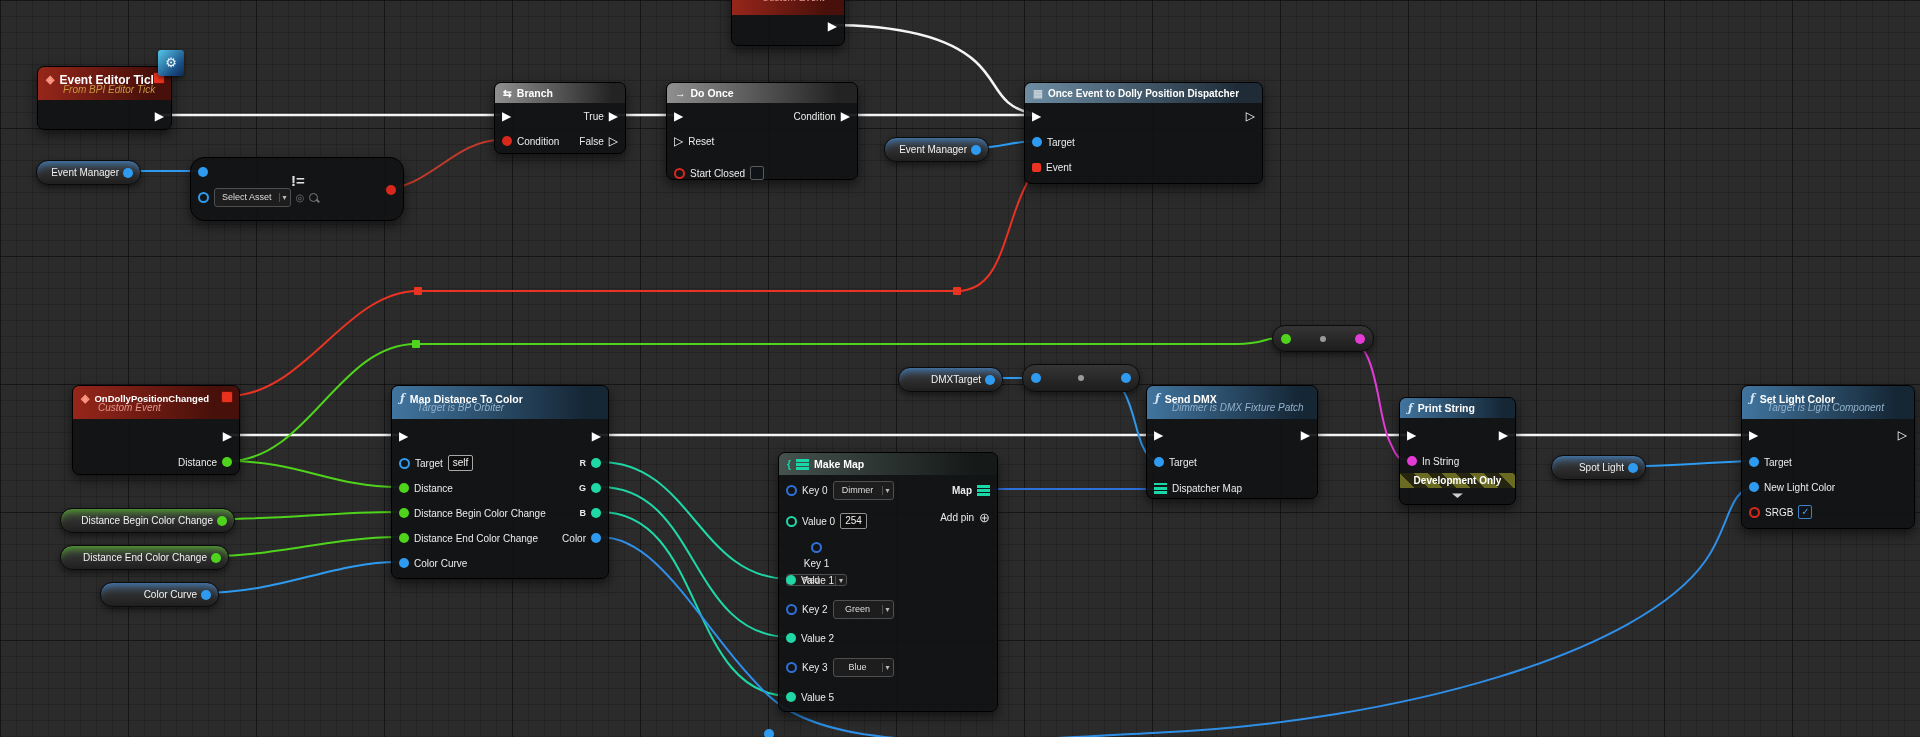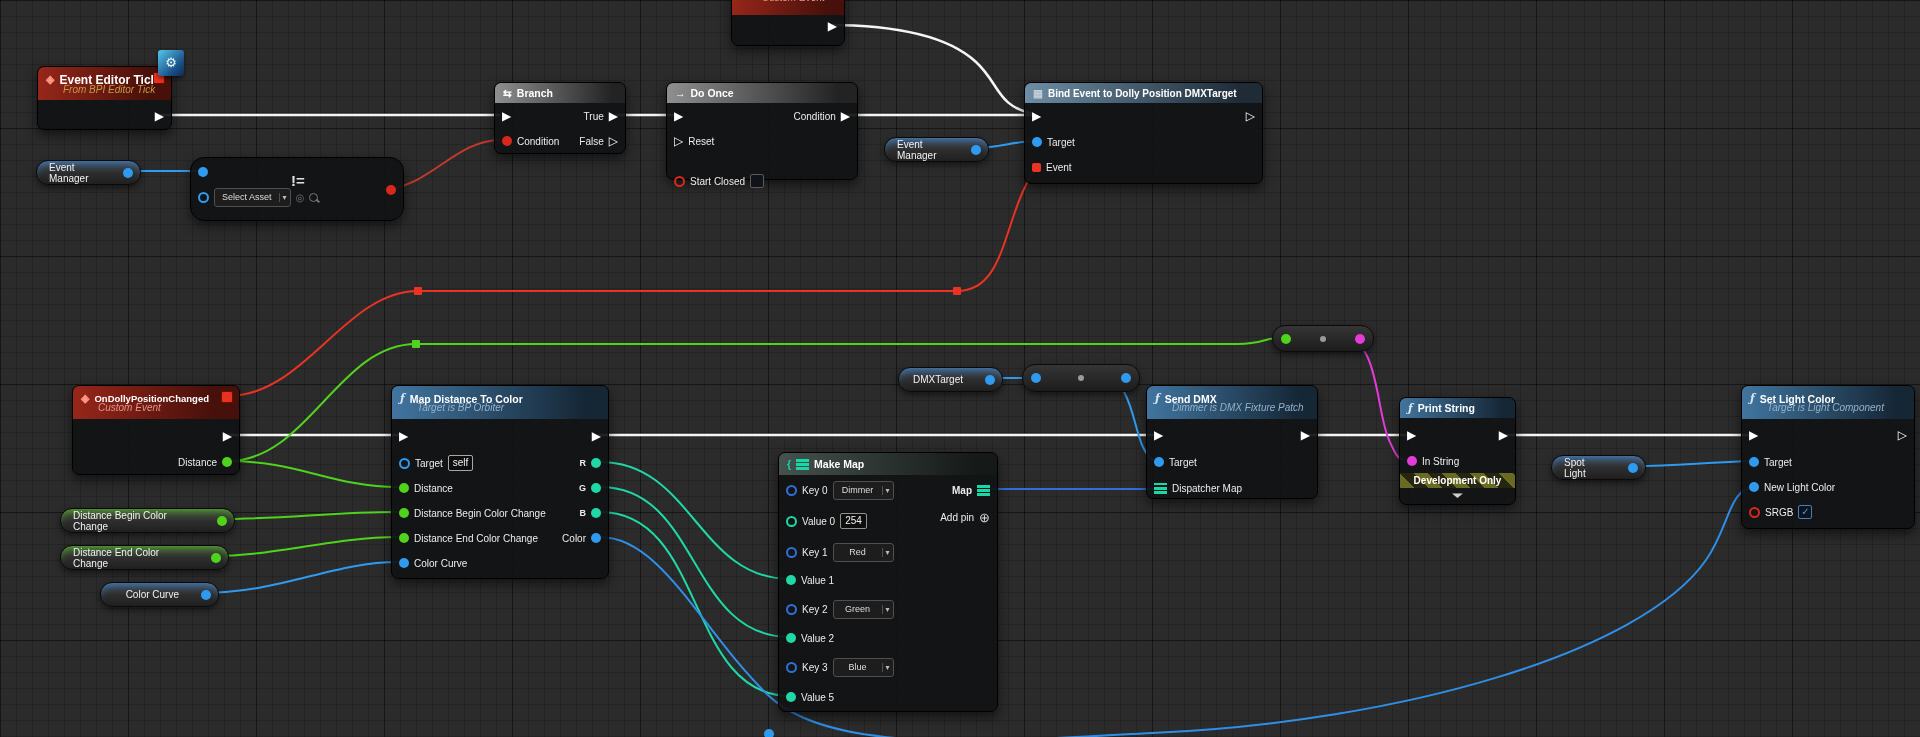--- a/index.html
+++ b/index.html
@@ -29,21 +29,21 @@
   .row{position:absolute;display:flex;align-items:center;gap:5px;height:20px;font-size:10px;color:#ececec;white-space:nowrap;}
   .row.in{left:7px;}
   .row.out{right:7px;flex-direction:row-reverse;}
   .pin{width:10px;height:10px;border-radius:50%;flex:none;}
   .pin.hollow{background:transparent !important;border:2px solid;width:7px;height:7px;}
   .exec{font-size:12px;color:#fff;line-height:1;flex:none;}
   .sq{width:9px;height:9px;border-radius:2px;background:#ea3323;flex:none;}
   .dlg{position:absolute;top:5px;right:6px;width:10px;height:10px;border-radius:2px;background:#e8321e;border:1px solid #6b0f06;}
   .pill{position:absolute;height:23px;border-radius:12px;border:1px solid #0a0a0a;
     background:linear-gradient(#3e3e3e,#1f1f1f);display:flex;align-items:center;justify-content:flex-end;
-    gap:22px;padding:0 7px 0 12px;font-size:10px;color:#f2f2f2;box-shadow:0 3px 6px rgba(0,0,0,.5);}
+    gap:4px;padding:0 7px 0 12px;font-size:10px;color:#f2f2f2;box-shadow:0 3px 6px rgba(0,0,0,.5);}
   .glow-green{box-shadow:inset 0 9px 10px -7px rgba(95,220,40,.75),0 3px 6px rgba(0,0,0,.5);}
   .glow-blue{box-shadow:inset 0 9px 10px -7px rgba(70,160,255,.75),0 3px 6px rgba(0,0,0,.5);}
   .mini{position:absolute;border-radius:13px;border:1px solid #0a0a0a;background:linear-gradient(#353535,#1c1c1c);
     display:flex;align-items:center;justify-content:space-between;padding:0 8px;box-shadow:0 3px 6px rgba(0,0,0,.5);}
   .dot{width:6px;height:6px;border-radius:50%;background:#9a9a9a;}
   .dd{display:inline-flex;align-items:center;background:#1d1d1d;border:1px solid #4f4f4f;border-radius:3px;height:17px;font-size:9px;color:#ddd;}
   .dd .val{padding:0 7px;min-width:34px;text-align:center;}
   .dd .car{border-left:1px solid #4f4f4f;padding:0 3px;font-size:8px;color:#bbb;}
   .tbox{background:#0d0d0d;border:1px solid #a8a8a8;border-radius:2px;color:#f0f0f0;font-size:10px;height:14px;line-height:14px;padding:0 4px;}
   .cb{width:12px;height:12px;border:1px solid #5a5a5a;background:#101418;border-radius:2px;flex:none;
@@ -181,31 +181,31 @@
       <span class="exec">▶</span>
     </div>
     <div class="row out" style="top:23px;">
       <span class="exec">▶</span>
       <span>Condition</span>
     </div>
     <div class="row in" style="top:48px;">
       <span class="exec">▷</span>
       <span>Reset</span>
     </div>
-    <div class="row in" style="top:88px;text-align:center;">
+    <div class="row in" style="top:80px;text-align:center;">
       <span class="pin hollow" style="border-color:#d8281c;"></span>
       <span>Start Closed</span>
       <span class="cb"></span>
     </div>
   </div>
 
   <div class="node" style="left:1024px;top:82px;width:237px;height:100px;">
     <div class="hdr h-steel">
       <span style="color:#c3ced6;">▦</span>
-      <span style="font-size:10px;">Bind Event to Dolly Position DMXTarget</span>
+      <span style="font-size:10px;">Once Event to Dolly Position Dispatcher</span>
     </div>
     <div class="row in" style="top:23px;">
       <span class="exec">▶</span>
     </div>
     <div class="row out" style="top:23px;">
       <span class="exec">▷</span>
     </div>
     <div class="row in" style="top:49px;">
       <span class="pin" style="background:#2f9bf0;"></span>
       <span>Target</span>
@@ -321,21 +321,21 @@
     </div>
     <div class="row in" style="top:58px;">
       <span class="pin hollow" style="border-color:#1fd8a6;"></span>
       <span>Value 0</span>
       <span class="tbox" style="border-color:#909090;">254</span>
     </div>
     <div class="row out" style="top:54px;">
       <span class="addico">⊕</span>
       <span>Add pin</span>
     </div>
-    <div class="row in" style="top:89px;">
+    <div class="row in" style="top:89px;flex-direction:column;">
       <span class="pin hollow" style="border-color:#2f6fd8;"></span>
       <span>Key 1</span>
       <span class="dd">
         <span class="val">Red</span>
         <span class="car">▾</span>
       </span>
     </div>
     <div class="row in" style="top:117px;">
       <span class="pin" style="background:#1fd8a6;"></span>
       <span>Value 1</span>

